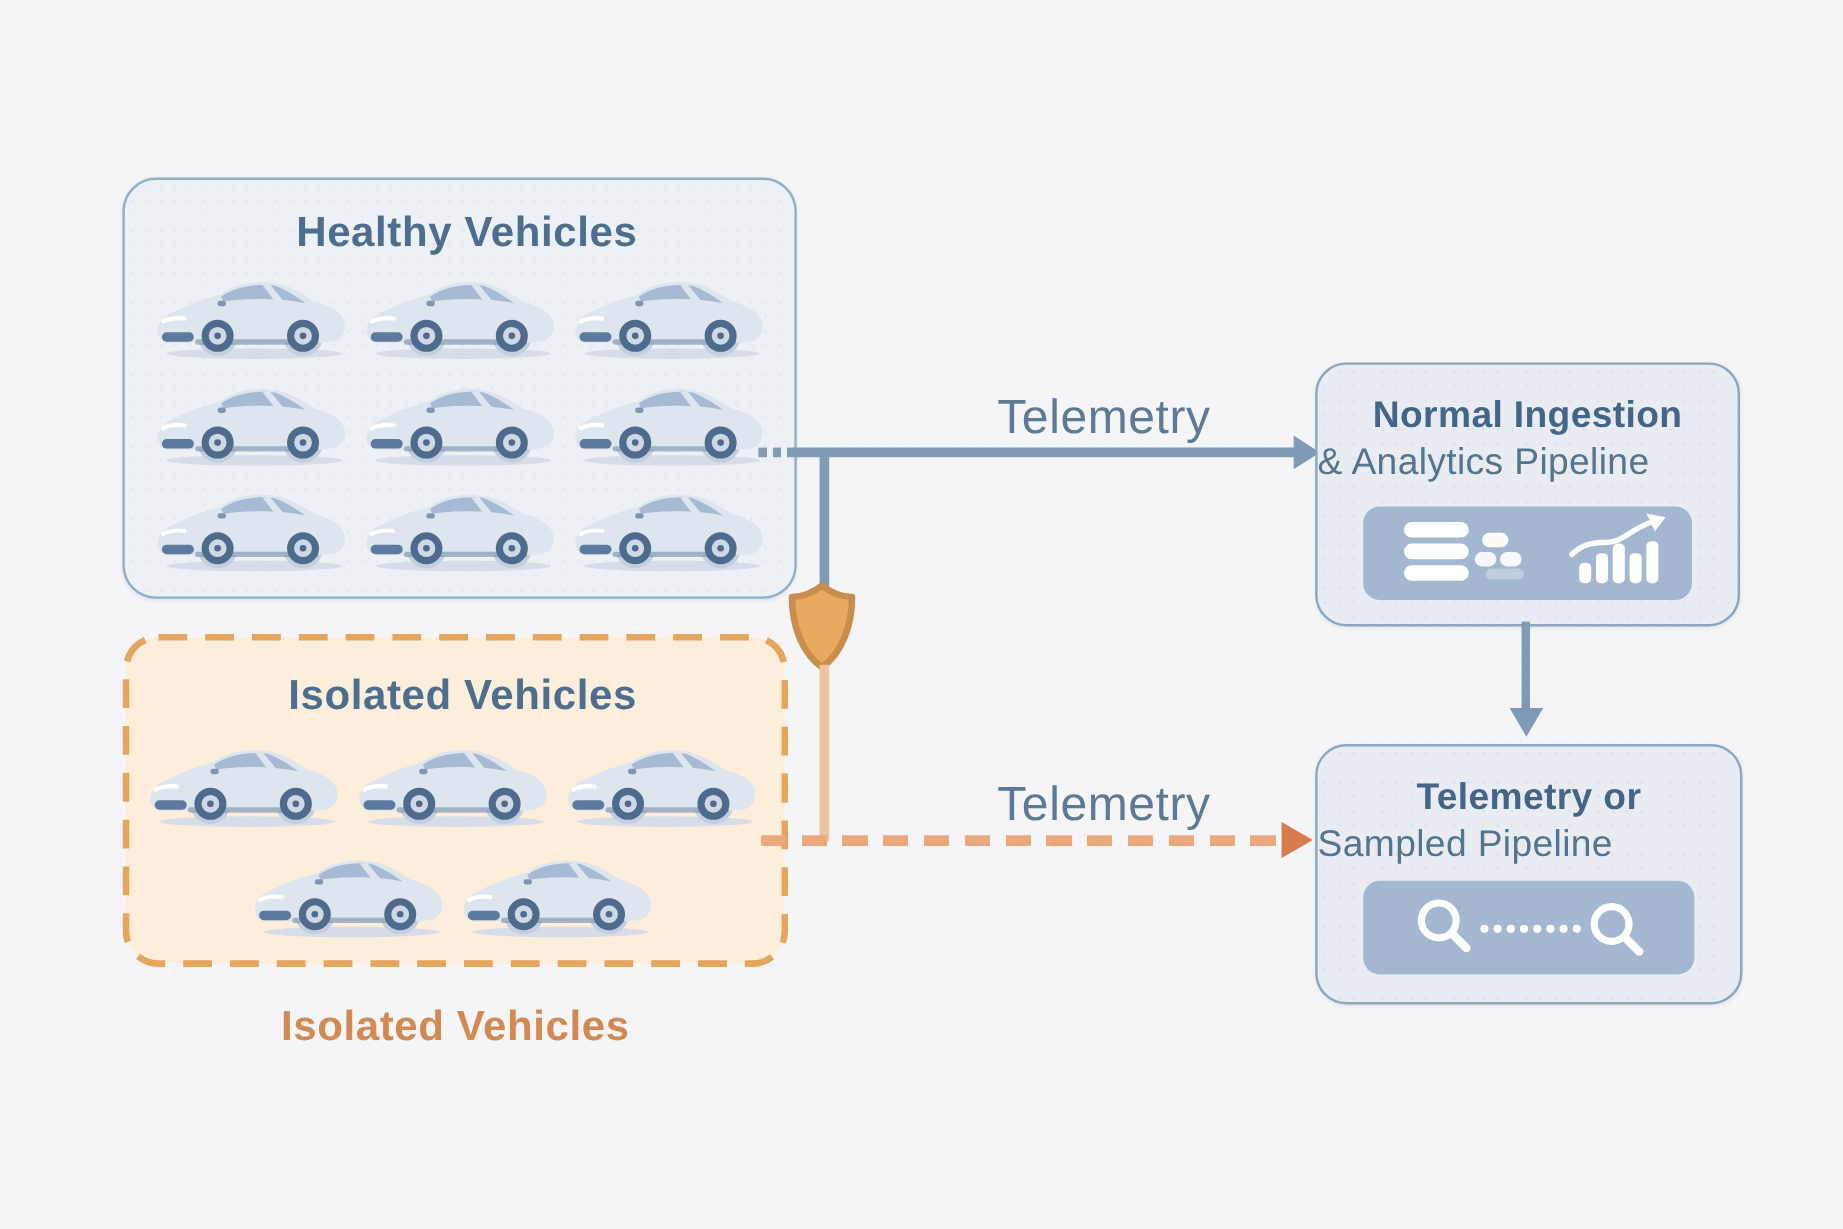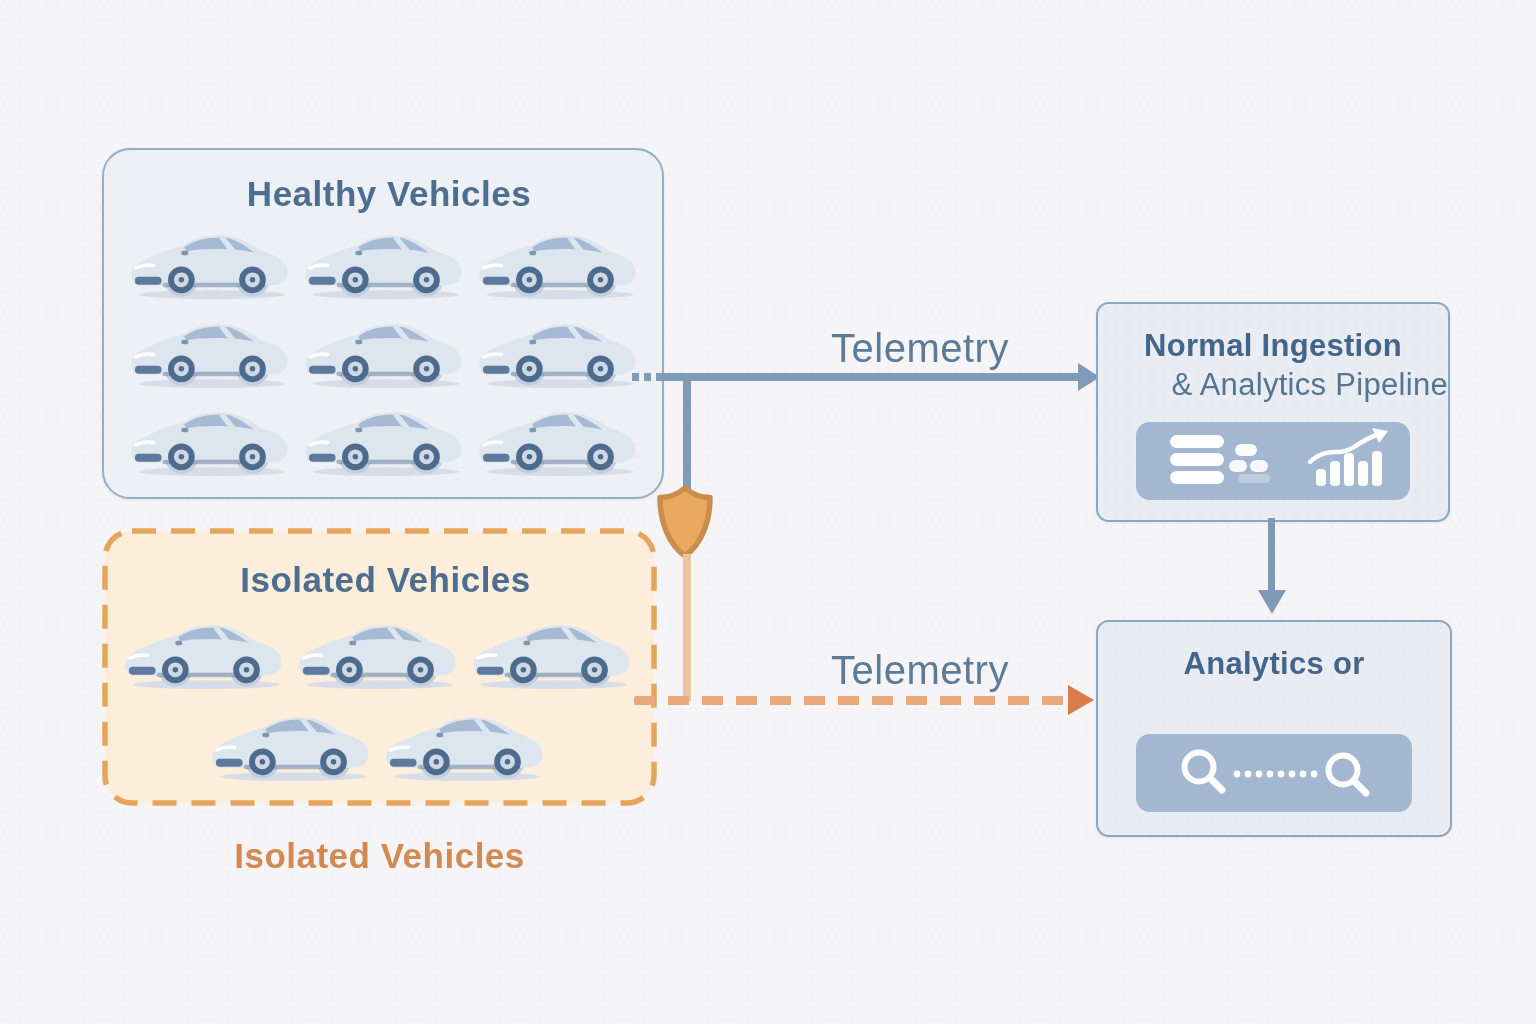--- a/index.html
+++ b/index.html
@@ -41,29 +41,29 @@
   .car{width:170px;height:72px;flex:0 0 auto;}
   .car svg{width:100%;height:100%;display:block;}
 
   .caption-isolated{
     position:absolute;left:102px;width:555px;top:836px;text-align:center;
     font-size:35px;font-weight:600;color:#d28a52;letter-spacing:0.5px;
   }
 
   
   .pbox{
-    position:absolute;border-radius:13px;background:#e9edf3;border:2px solid #8ba6c1;
+    position:absolute;border-radius:26px;background:#e9edf3;border:2px solid #8ba6c1;
     background-image:radial-gradient(rgba(120,150,190,0.09) 1.2px, transparent 1.2px);
     background-size:12px 12px;
     box-shadow:0 1px 3px rgba(90,110,140,0.10);
   }
   .box-normal{left:1096px;top:302px;width:350px;height:216px;}
   .box-restricted{left:1096px;top:620px;width:352px;height:213px;}
   .pbox .t1{position:absolute;left:0;right:0;text-align:center;font-size:31px;font-weight:700;color:#44658a;top:24px;letter-spacing:0.3px;}
-  .pbox .t2{position:absolute;left:0;right:0;text-align:right;font-size:31px;font-weight:400;color:#54748f;top:63px;letter-spacing:0.3px;}
+  .pbox .t2{position:absolute;left:0;right:0;text-align:left;font-size:31px;font-weight:400;color:#54748f;top:63px;letter-spacing:0.3px;}
   .icon-panel{
     position:absolute;left:38px;right:38px;background:#a3b8d0;border-radius:14px;
   }
   .box-normal .icon-panel{top:118px;height:78px;}
   .box-restricted .icon-panel{top:112px;height:78px;}
   .icon-panel svg{width:100%;height:100%;display:block;}
 
   
   .seg{position:absolute;}
   .blue-dash-stub{left:632px;top:373px;width:30px;height:8px;
@@ -455,21 +455,22 @@
           <path d="M236,6 L252,9 L243,21 Z" fill="#ffffff"></path>
         </g>
       </svg>
     </div>
   </div>
 
   <div class="seg down-vline"></div>
   <div class="seg down-head"></div>
 
   <div class="pbox box-restricted">
-    <div class="t1">Analytics or</div>
+    <div class="t1">Telemetry or</div>
+    <div class="t2">Sampled Pipeline</div>
     <div class="icon-panel">
       <svg viewBox="0 0 274 78" xmlns="http://www.w3.org/2000/svg" aria-hidden="true">
         <g>
           <circle cx="62" cy="33" r="14.5" stroke="#ffffff" stroke-width="6" fill="none"></circle>
           <line x1="73" y1="44" x2="85" y2="56" stroke="#ffffff" stroke-width="7" stroke-linecap="round"></line>
         </g>
         <g>
           <circle cx="100" cy="40" r="3.4" fill="#ffffff"></circle>
           <circle cx="111" cy="40" r="3.4" fill="#ffffff"></circle>
           <circle cx="122" cy="40" r="3.4" fill="#ffffff"></circle>

